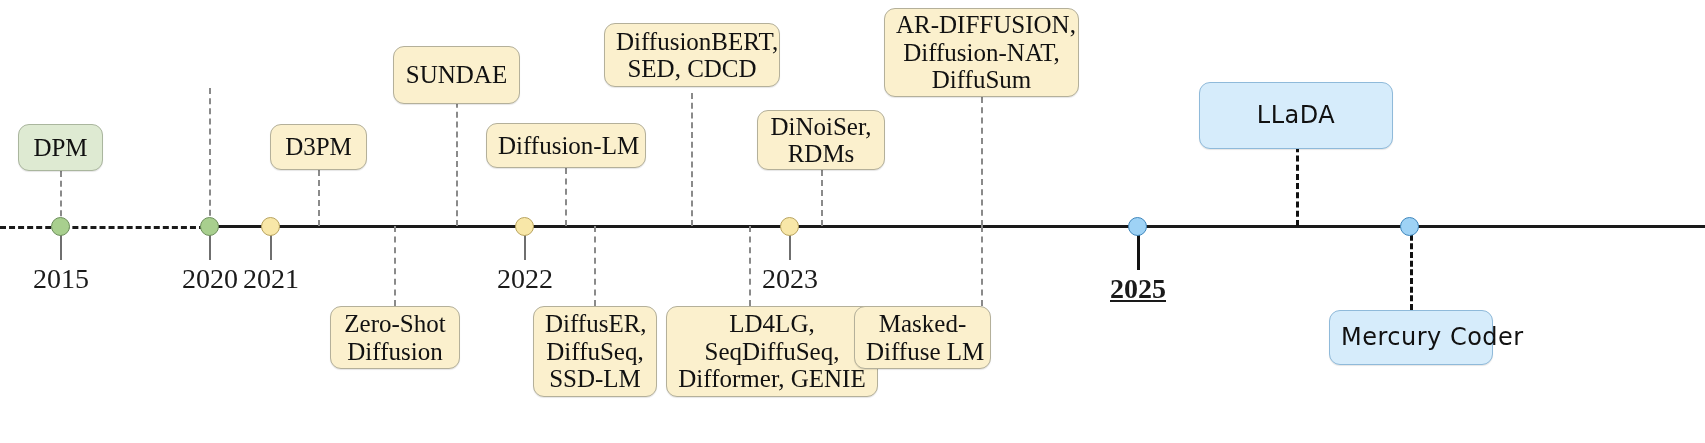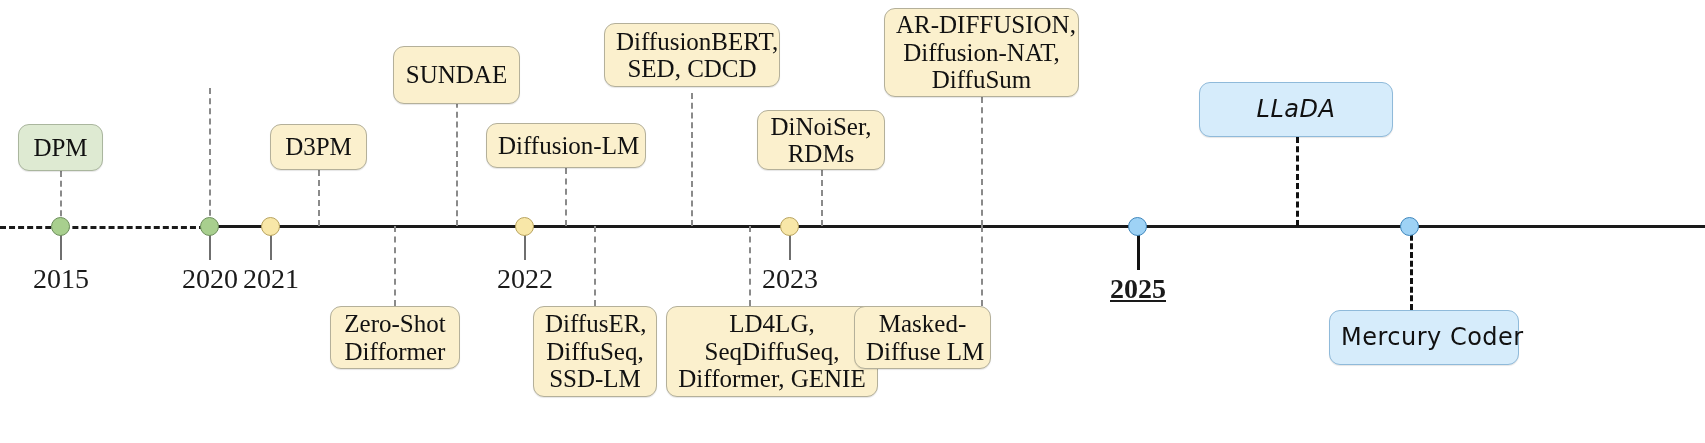--- a/index.html
+++ b/index.html
@@ -193,30 +193,30 @@
   </div>
 
   <div class="box" style="left:884px; top:8px; width:195px; height:89px;">
     <div class="lines">
       <div>AR-DIFFUSION,</div>
       <div>Diffusion-NAT,</div>
       <div>DiffuSum</div>
     </div>
   </div>
 
-  <div class="box blue" style="left:1199px; top:82px; width:194px; height:55px;font-style:italic;">
+  <div class="box blue" style="left:1199px; top:82px; width:194px; height:67px;">
     <div class="lines">
       <div>LLaDA</div>
     </div>
   </div>
 
   <div class="box" style="left:330px; top:306px; width:130px; height:63px;">
     <div class="lines">
       <div>Zero-Shot</div>
-      <div>Difformer</div>
+      <div>Diffusion</div>
     </div>
   </div>
 
   <div class="box" style="left:533px; top:306px; width:124px; height:91px;">
     <div class="lines">
       <div>DiffusER,</div>
       <div>DiffuSeq,</div>
       <div>SSD-LM</div>
     </div>
   </div>
@@ -229,19 +229,19 @@
     </div>
   </div>
 
   <div class="box" style="left:854px; top:306px; width:137px; height:63px;">
     <div class="lines">
       <div>Masked-</div>
       <div>Diffuse LM</div>
     </div>
   </div>
 
-  <div class="box blue" style="left:1329px; top:310px; width:190px; height:55px;">
+  <div class="box blue" style="left:1329px; top:310px; width:164px; height:55px;">
     <div class="lines">
       <div>Mercury Coder</div>
     </div>
   </div>
 
 </div>
 
 </body></html>

